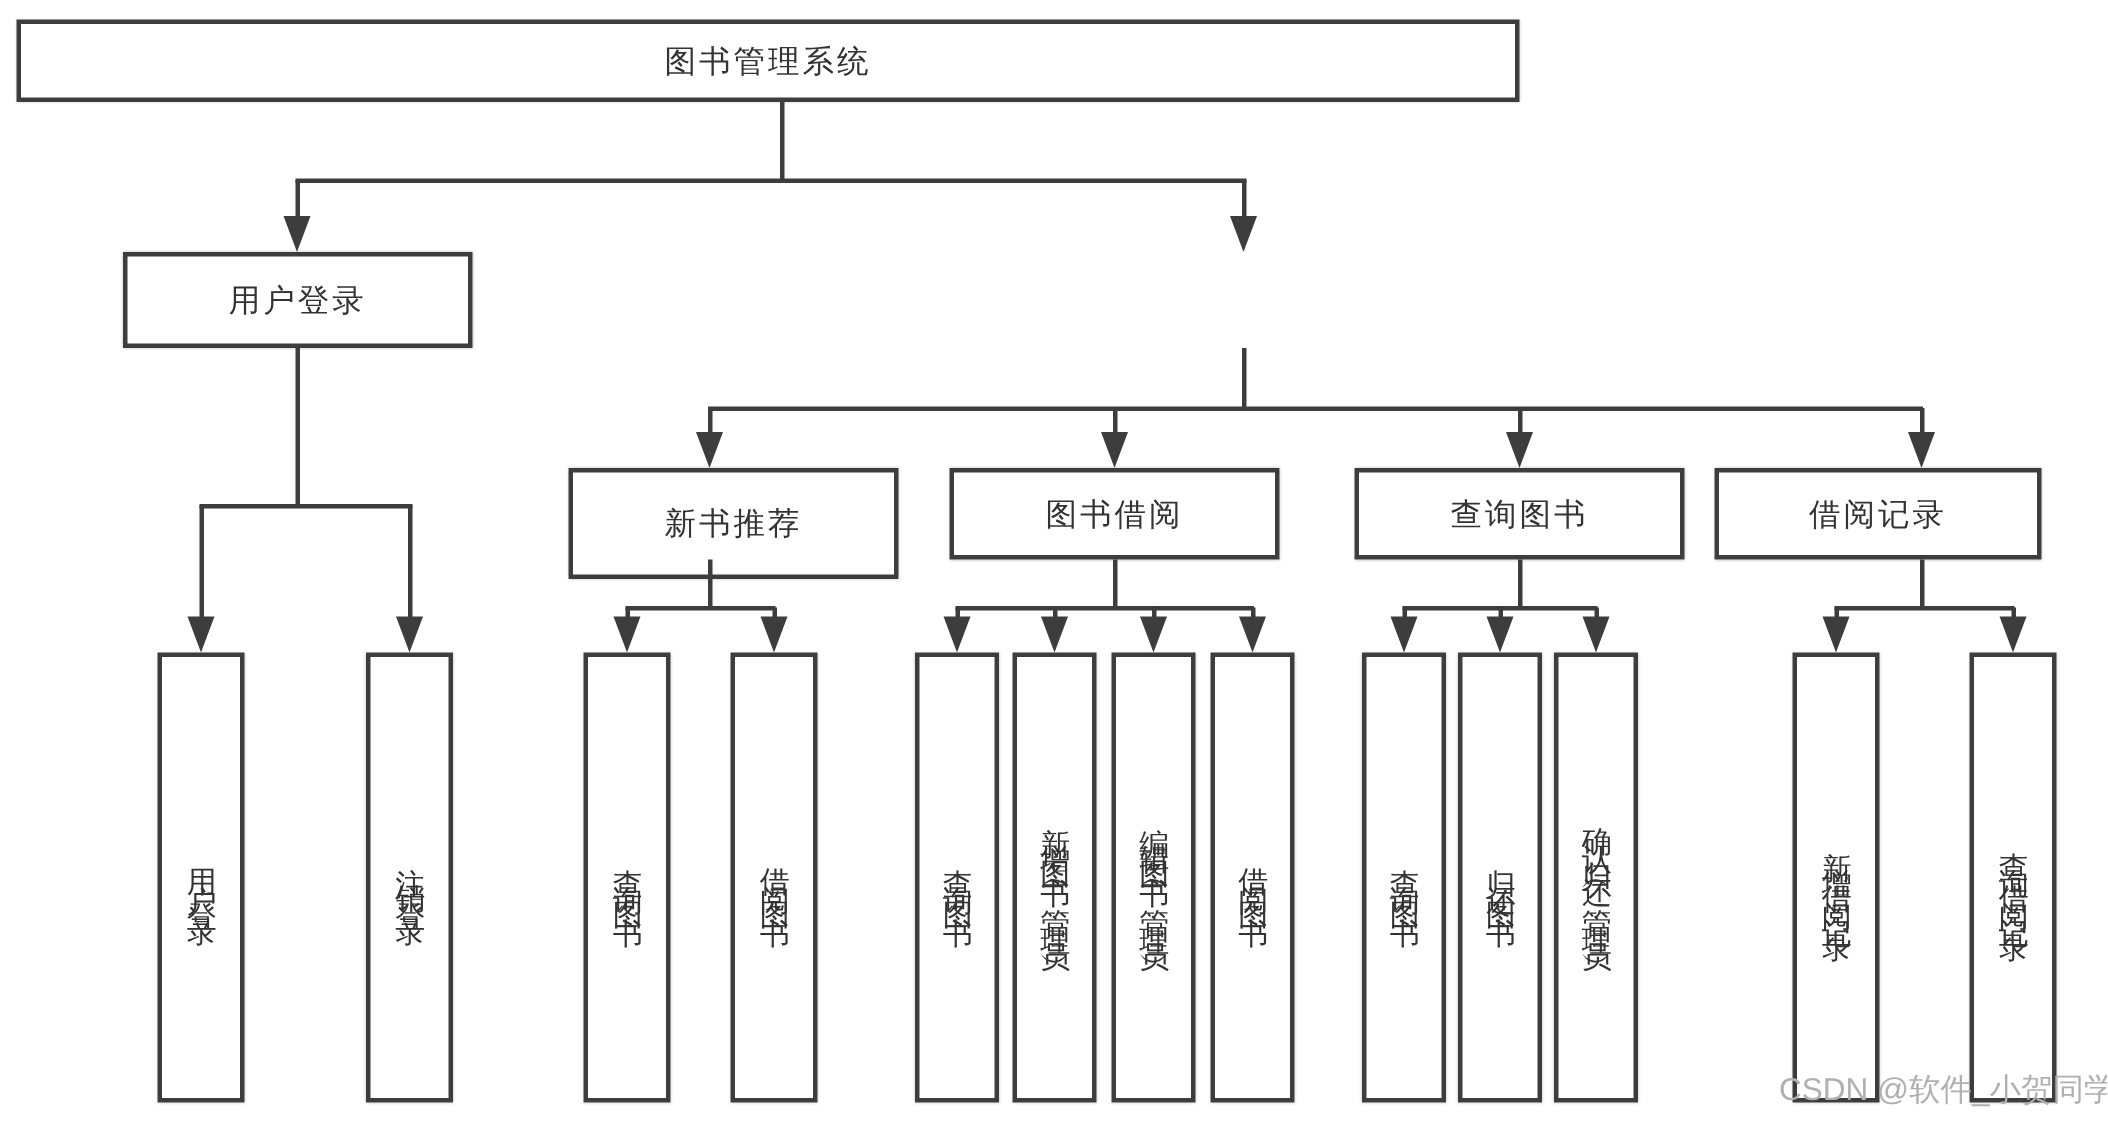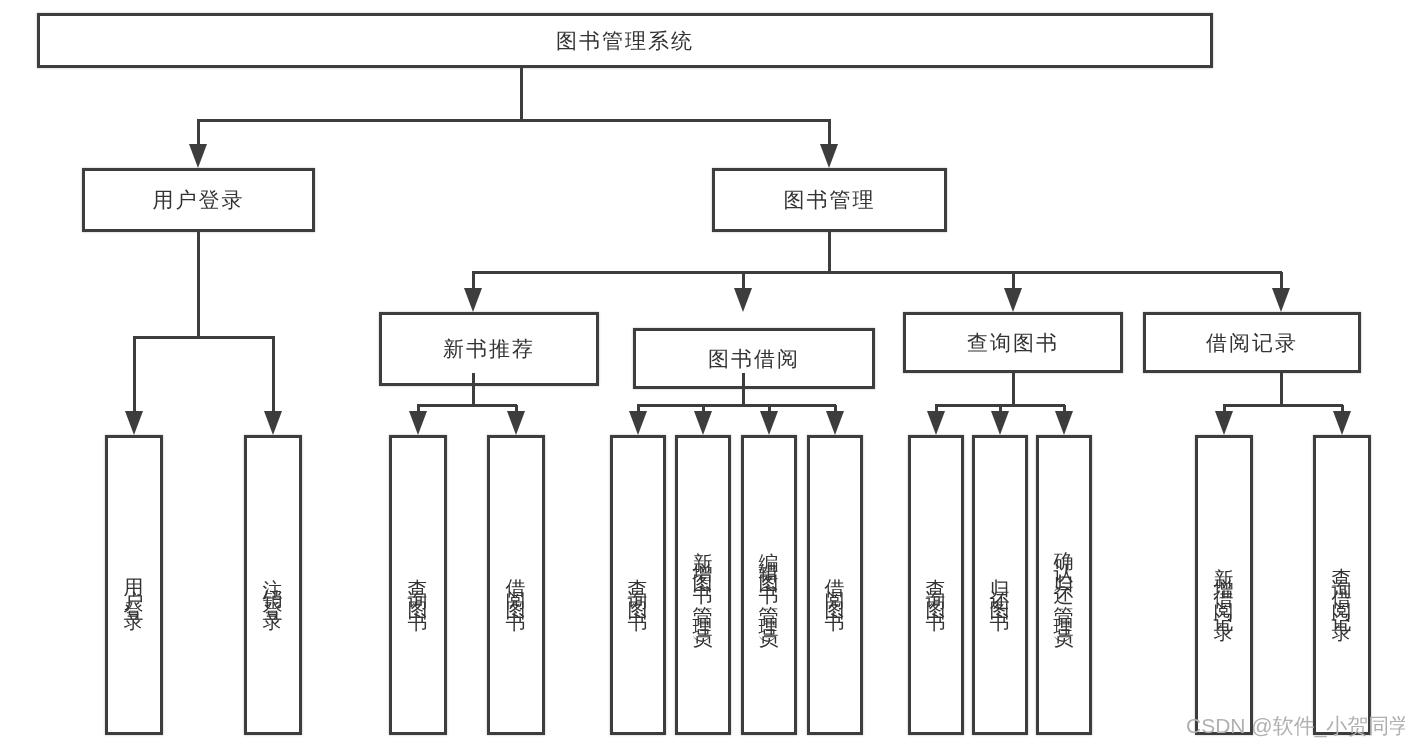--- a/index.html
+++ b/index.html
@@ -27,35 +27,32 @@
   .watermark{
     position:absolute;left:1186px;top:712px;z-index:5;
     color:#b0b0b0;font-size:21px;white-space:nowrap;
   }
 </style>
 </head>
 <body>
 
 <div class="canvas">
 
-  <div class="node" style="left:37px;top:13px;width:1176px;height:55px">
+  <div class="node" style="left:11px;top:13px;width:1002px;height:55px">
     <span>图书管理系统</span>
   </div>
 
   <div class="node" style="left:82px;top:168px;width:233px;height:64px">
     <span>用户登录</span>
   </div>
-  <div class="node" style="left:712px;top:168px;width:235px;height:64px">
-    <span>图书管理</span>
-  </div>
 
   <div class="node" style="left:379px;top:312px;width:220px;height:74px">
     <span>新书推荐</span>
   </div>
-  <div class="node" style="left:633px;top:328px;width:242px;height:61px">
+  <div class="node" style="left:633px;top:312px;width:220px;height:61px">
     <span>图书借阅</span>
   </div>
   <div class="node" style="left:903px;top:312px;width:220px;height:61px">
     <span>查询图书</span>
   </div>
   <div class="node" style="left:1143px;top:312px;width:218px;height:61px">
     <span>借阅记录</span>
   </div>
 
   <div class="node vnode" style="left:105px;top:435px;width:58px;height:300px">

